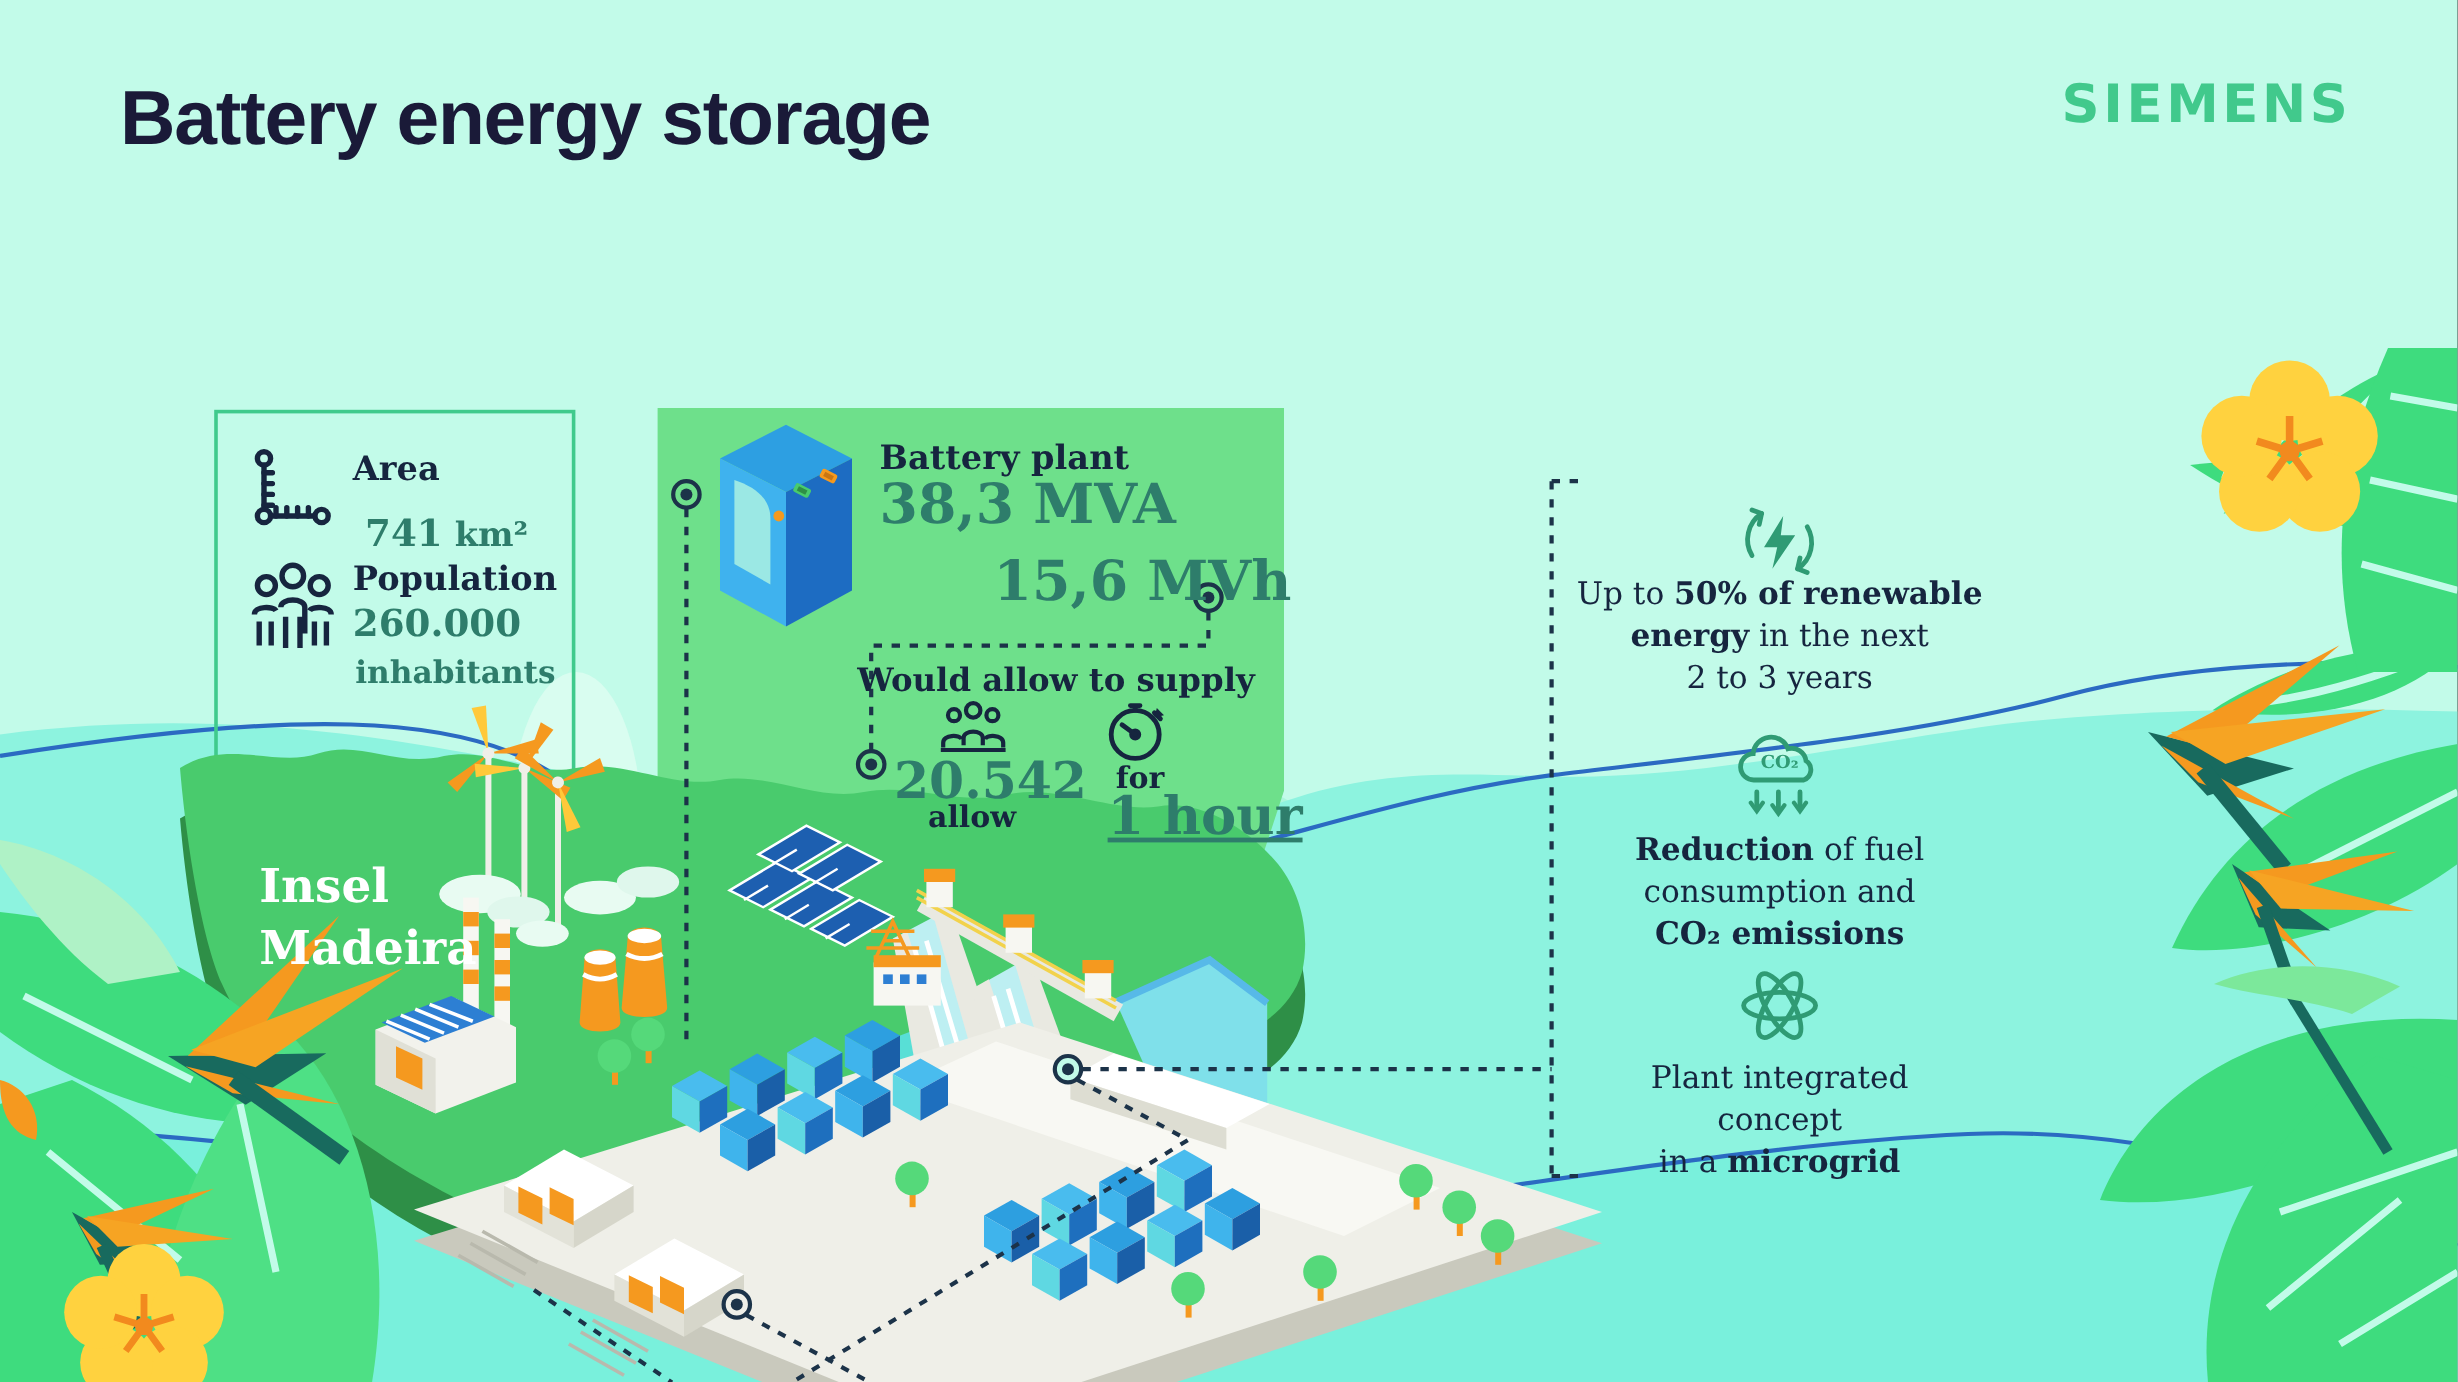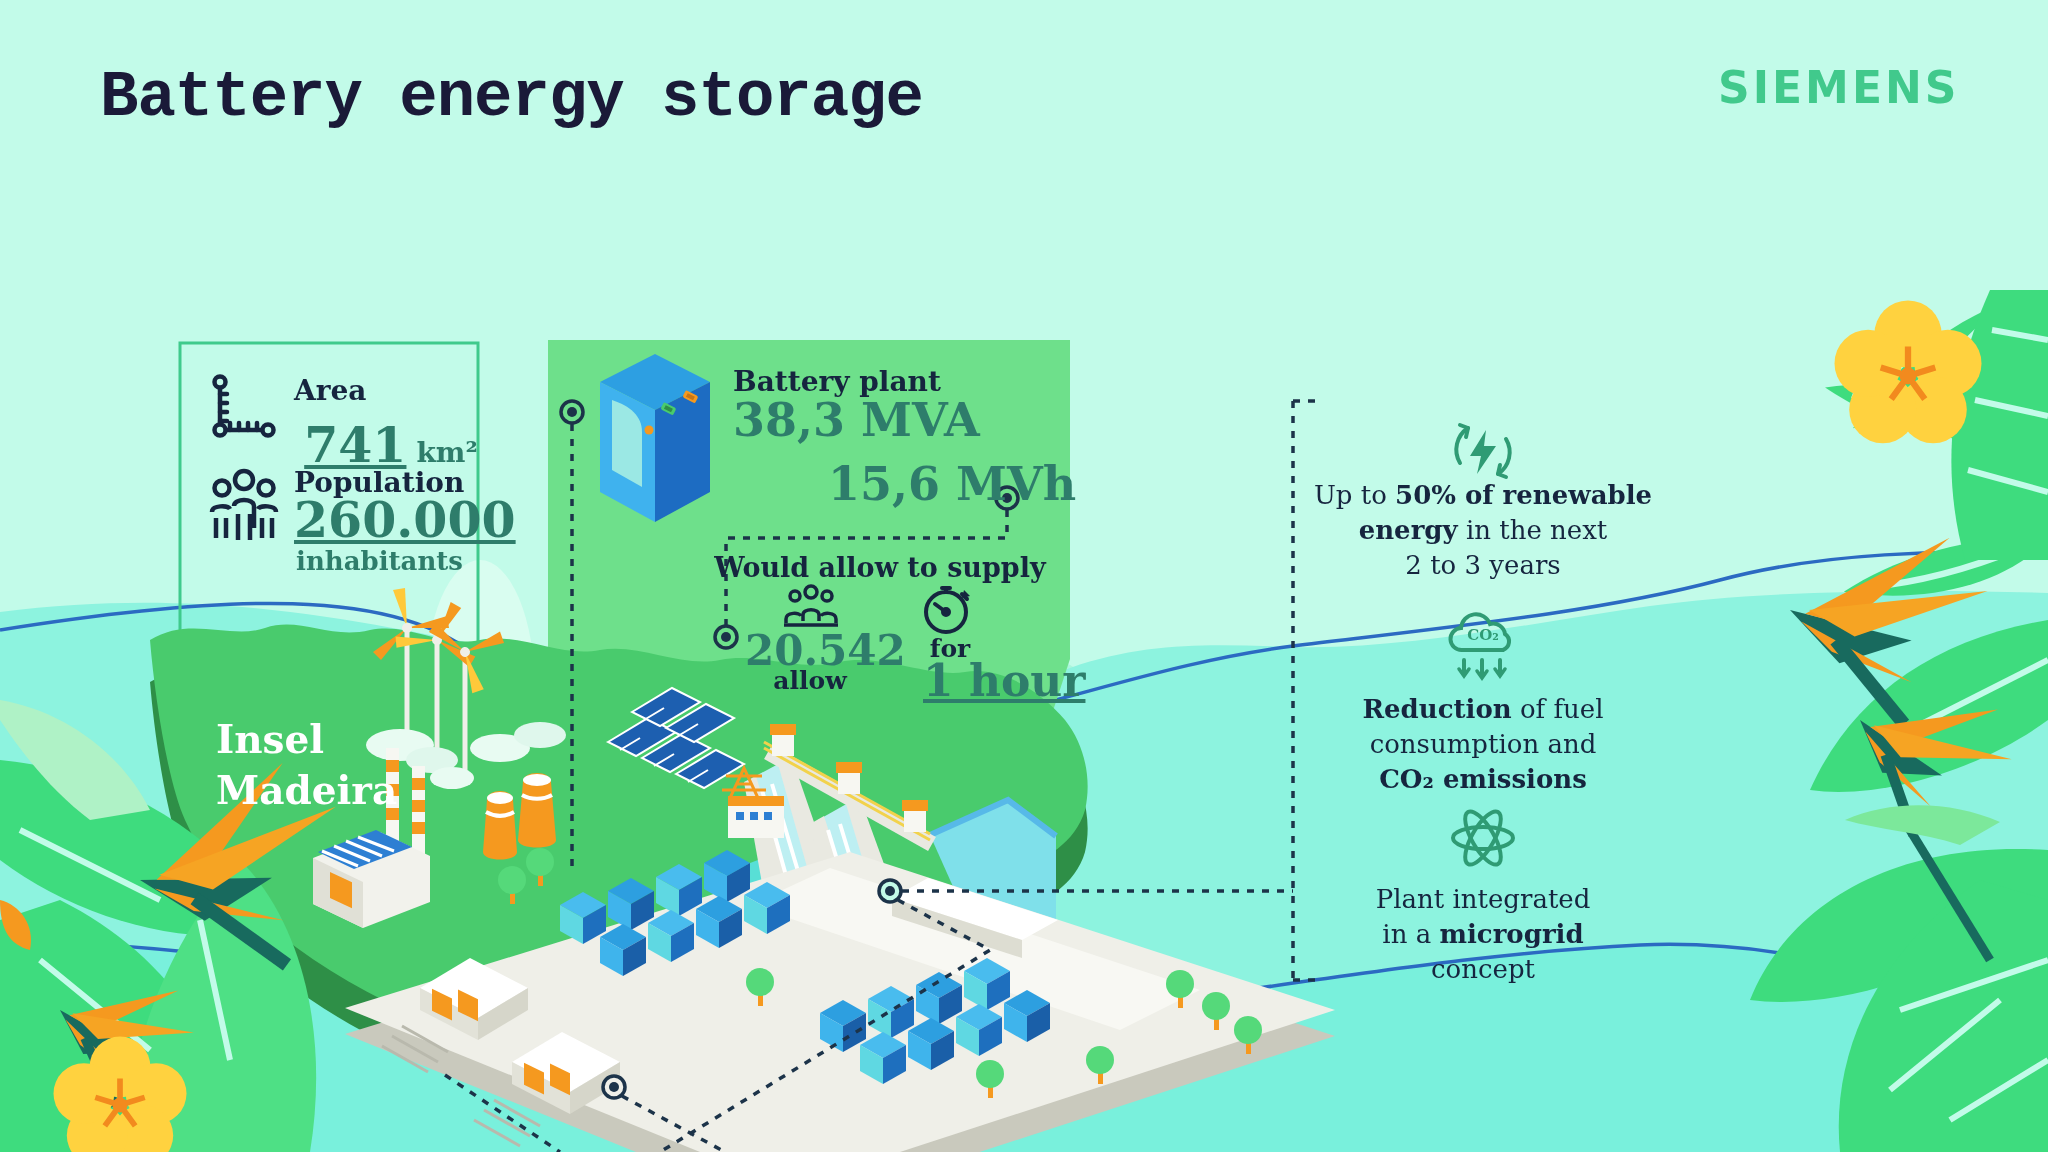--- a/index.html
+++ b/index.html
@@ -3,27 +3,27 @@
 <meta charset="utf-8">
 <style>
   html,body{margin:0;padding:0;background:#222;}
   #stage{position:relative;width:2048px;height:1152px;overflow:hidden;background:#C2FBE9;
          font-family:"DejaVu Serif", serif;}
   #stage svg.layer{position:absolute;left:0;top:0;}
   .txt{position:absolute;white-space:pre;}
   .navy{color:#16253F;}
   .teal{color:#2E7D6B;}
   .serifb{font-family:"DejaVu Serif",serif;font-weight:bold;}
-  #title{left:100px;top:58px;width:960px;font-family:Liberation Mono, monospace;
+  #title{left:100px;top:58px;width:960px;font-family:Liberation Sans, sans-serif;
          font-weight:800;font-size:64px;line-height:80px;color:#1A1A38;letter-spacing:-1px;}
   #brand{left:1718px;top:62px;font-family:"DejaVu Sans",sans-serif;font-weight:800;
          font-size:44px;letter-spacing:3px;color:#41C98C;}
   #island-label{left:216px;top:714px;font-size:39px;line-height:51px;color:#ffffff;font-weight:bold;}
   .stat-label{font-size:28px;font-weight:bold;}
-  .stat-value{font-size:49px;font-weight:bold;line-height:45px;text-decoration:underline;}
+  .stat-value{font-size:31px;font-weight:bold;line-height:45px;}
   .stat-unit{font-size:28px;font-weight:bold;}
   .stat-sub{font-size:26px;font-weight:bold;}
   .panel-label{font-size:28px;font-weight:bold;line-height:33px;}
   .panel-value{font-size:46px;font-weight:bold;line-height:48px;}
   .supply-title{font-size:27px;font-weight:bold;text-align:center;}
   .supply-num{font-size:42px;font-weight:bold;text-align:center;line-height:42px;}
   .supply-small{font-size:25px;font-weight:bold;text-align:center;line-height:25px;}
   .benefit-text{left:1303px;width:360px;text-align:center;font-size:26px;line-height:35px;color:#16253F;}
   .benefit-text b{font-weight:bold;}
   .icon-abs{position:absolute;}
@@ -462,17 +462,17 @@
 
 <div class="icon-abs" style="left:1440px;top:800px;">
   <svg width="86" height="76" viewBox="0 0 86 76">
     <g stroke="#2F9B74" stroke-width="4" fill="none">
       <ellipse cx="43" cy="38" rx="30" ry="11"></ellipse>
       <ellipse cx="43" cy="38" rx="30" ry="11" transform="rotate(60 43 38)"></ellipse>
       <ellipse cx="43" cy="38" rx="30" ry="11" transform="rotate(120 43 38)"></ellipse>
     </g>
   </svg>
 </div>
-<div class="txt benefit-text" style="top:882px;"><div><span>Plant integrated</span></div><div><span>in a </span><b>microgrid</b></div><div><span>concept</span></div></div>
+<div class="txt benefit-text" style="top:882px;"><div><span>Plant integrated</span></div><div><span>concept</span></div><div><span>in a </span><b>microgrid</b></div></div>
 
 <div class="txt serifb" id="island-label"><span>Insel</span><br><span>Madeira</span></div>
 
 </div>
 
 </body></html>

